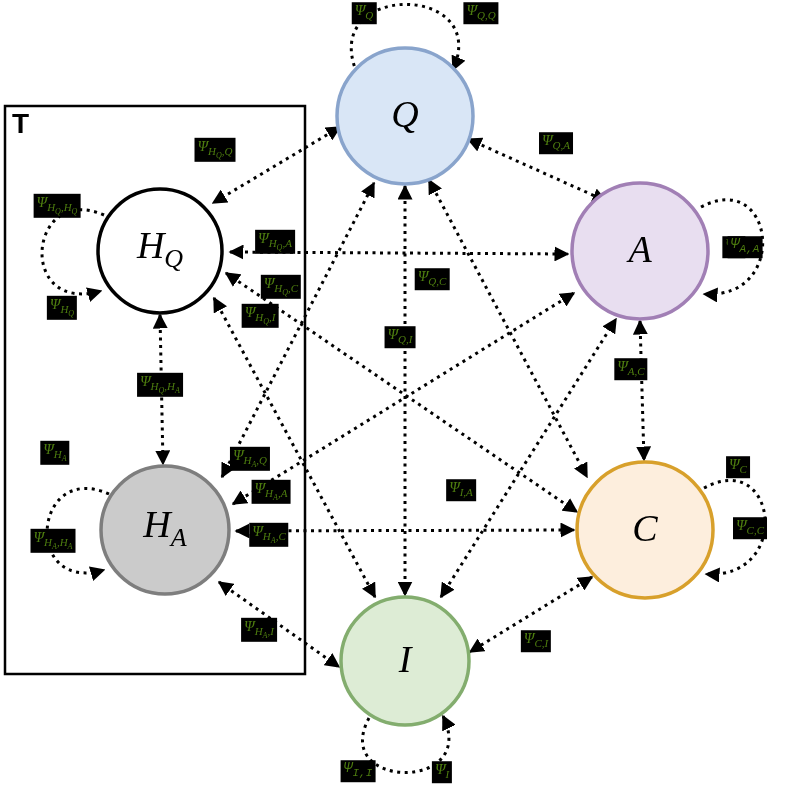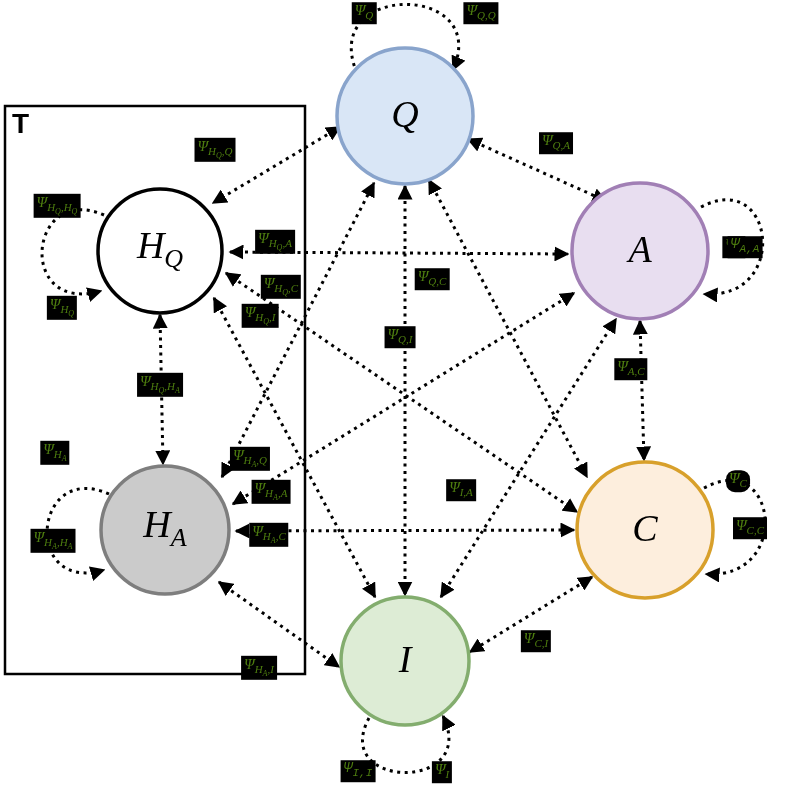--- a/index.html
+++ b/index.html
@@ -118,26 +118,26 @@
       <div class="edge-label" style="left: 275px; top: 242px; text-align: right;"><span class="l0">Ψ</span><span class="l1">H</span><span class="l2">Q</span><span class="l1">,A</span></div>
       <div class="edge-label" style="left: 281px; top: 287px;"><span class="l0">Ψ</span><span class="l1">H</span><span class="l2">Q</span><span class="l1">,C</span></div>
       <div class="edge-label" style="left: 260px; top: 316px;"><span class="l0">Ψ</span><span class="l1">H</span><span class="l2">Q</span><span class="l1">,I</span></div>
       <div class="edge-label" style="left: 432px; top: 279px;"><span class="l0">Ψ</span><span class="l1">Q,C</span></div>
       <div class="edge-label" style="left: 400px; top: 337px;"><span class="l0">Ψ</span><span class="l1">Q,I</span></div>
       <div class="edge-label" style="left: 160px; top: 385px;"><span class="l0">Ψ</span><span class="l1">H</span><span class="l2">Q</span><span class="l1">,H</span><span class="l2">A</span></div>
       <div class="edge-label" style="left: 631px; top: 369px;"><span class="l0">Ψ</span><span class="l1">A,C</span></div>
       <div class="edge-label" style="left: 250px; top: 459px;"><span class="l0">Ψ</span><span class="l1">H</span><span class="l2">A</span><span class="l1">,Q</span></div>
       <div class="edge-label" style="left: 271px; top: 492px;"><span class="l0">Ψ</span><span class="l1">H</span><span class="l2">A</span><span class="l1">,A</span></div>
       <div class="edge-label" style="left: 461px; top: 490px;"><span class="l0">Ψ</span><span class="l1">I,A</span></div>
-      <div class="edge-label" style="left: 738px; top: 481px; border-radius: 9px;"><span class="l0">Ψ</span><span class="l1">C</span></div>
+      <div class="edge-label" style="left: 738px; top: 467px;"><span class="l0">Ψ</span><span class="l1">C</span></div>
       <div class="edge-label" style="left: 55px; top: 453px;"><span class="l0">Ψ</span><span class="l1">H</span><span class="l2">A</span></div>
       <div class="edge-label" style="left: 750px; top: 528px;"><span class="l0">Ψ</span><span class="l1">C,C</span></div>
       <div class="edge-label" style="left: 53px; top: 541px;"><span class="l0">Ψ</span><span class="l1">H</span><span class="l2">A</span><span class="l1">,H</span><span class="l2">A</span></div>
       <div class="edge-label" style="left: 269px; top: 535px;"><span class="l0">Ψ</span><span class="l1">H</span><span class="l2">A</span><span class="l1">,C</span></div>
-      <div class="edge-label" style="left: 259px; top: 668px;"><span class="l0">Ψ</span><span class="l1">H</span><span class="l2">A</span><span class="l1">,I</span></div>
+      <div class="edge-label" style="left: 259px; top: 630px;"><span class="l0">Ψ</span><span class="l1">H</span><span class="l2">A</span><span class="l1">,I</span></div>
       <div class="edge-label" style="left: 536px; top: 641px;"><span class="l0">Ψ</span><span class="l1">C,I</span></div>
       <div class="edge-label" style="left: 358px; top: 771px; font-family: Liberation Mono, monospace;"><span class="l0">Ψ</span><span class="l1">I,I</span></div>
       <div class="edge-label" style="left: 442px; top: 772px;"><span class="l0">Ψ</span><span class="l1">I</span></div>
       <div class="node-label" style="left: 405px; top: 116px;"><span class="l0">Q</span></div>
       <div class="node-label" style="left: 640px; top: 251px;"><span class="l0">A</span></div>
       <div class="node-label" style="left: 645px; top: 530px;"><span class="l0">C</span></div>
       <div class="node-label" style="left: 405px; top: 661px;"><span class="l0">I</span></div>
       <div class="node-label" style="left: 160px; top: 251px;"><span class="l0">H</span><span class="l1">Q</span></div>
       <div class="node-label" style="left: 165px; top: 530px;"><span class="l0">H</span><span class="l1">A</span></div>
     </div>

